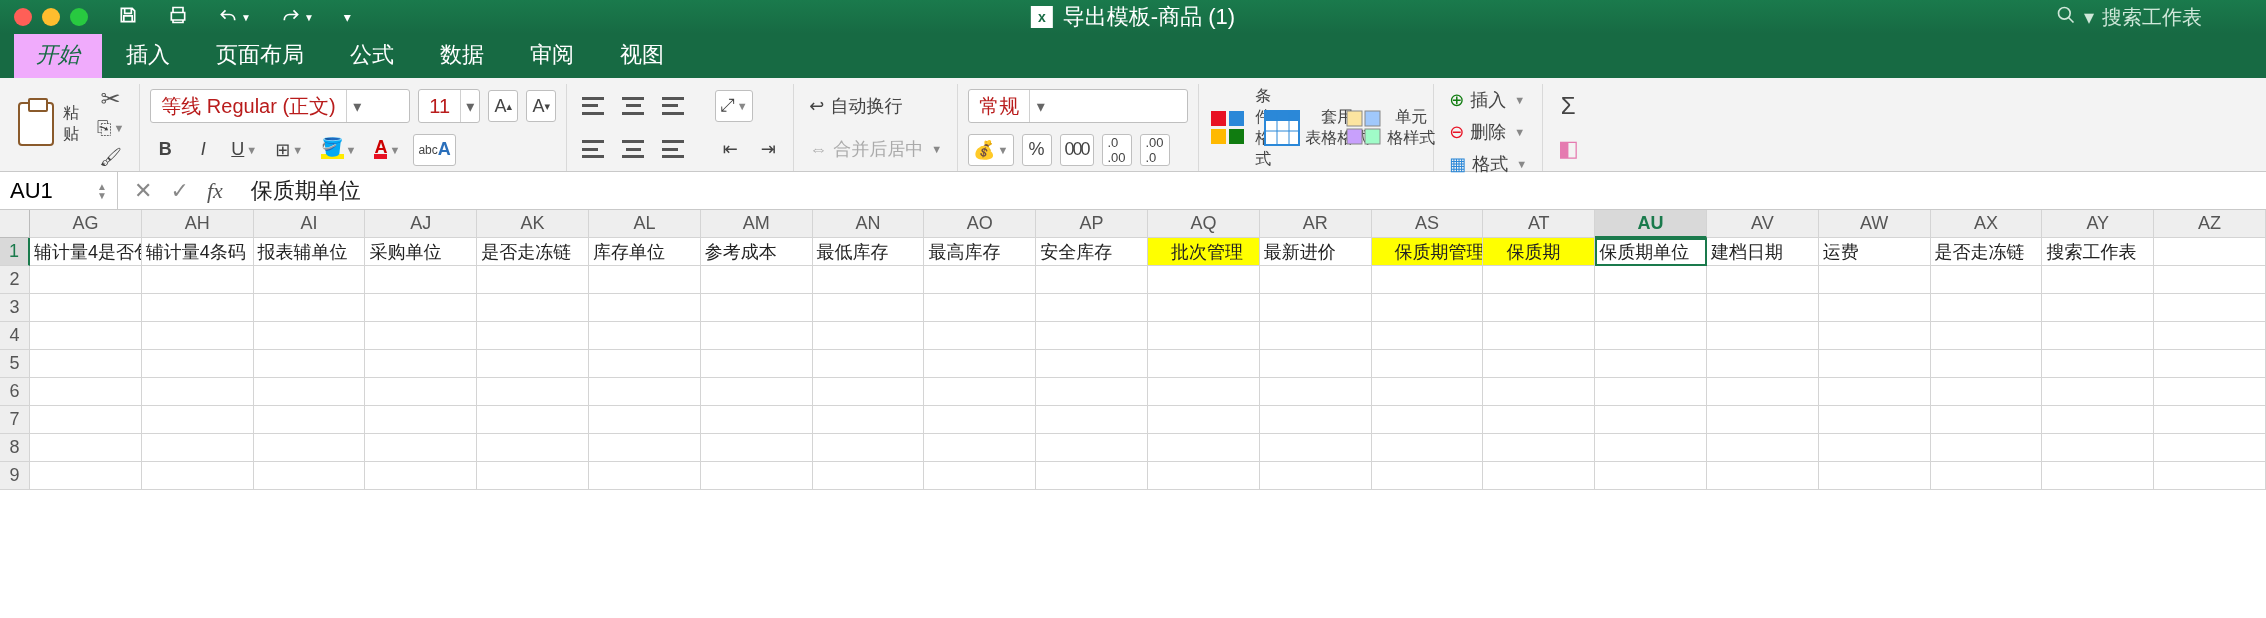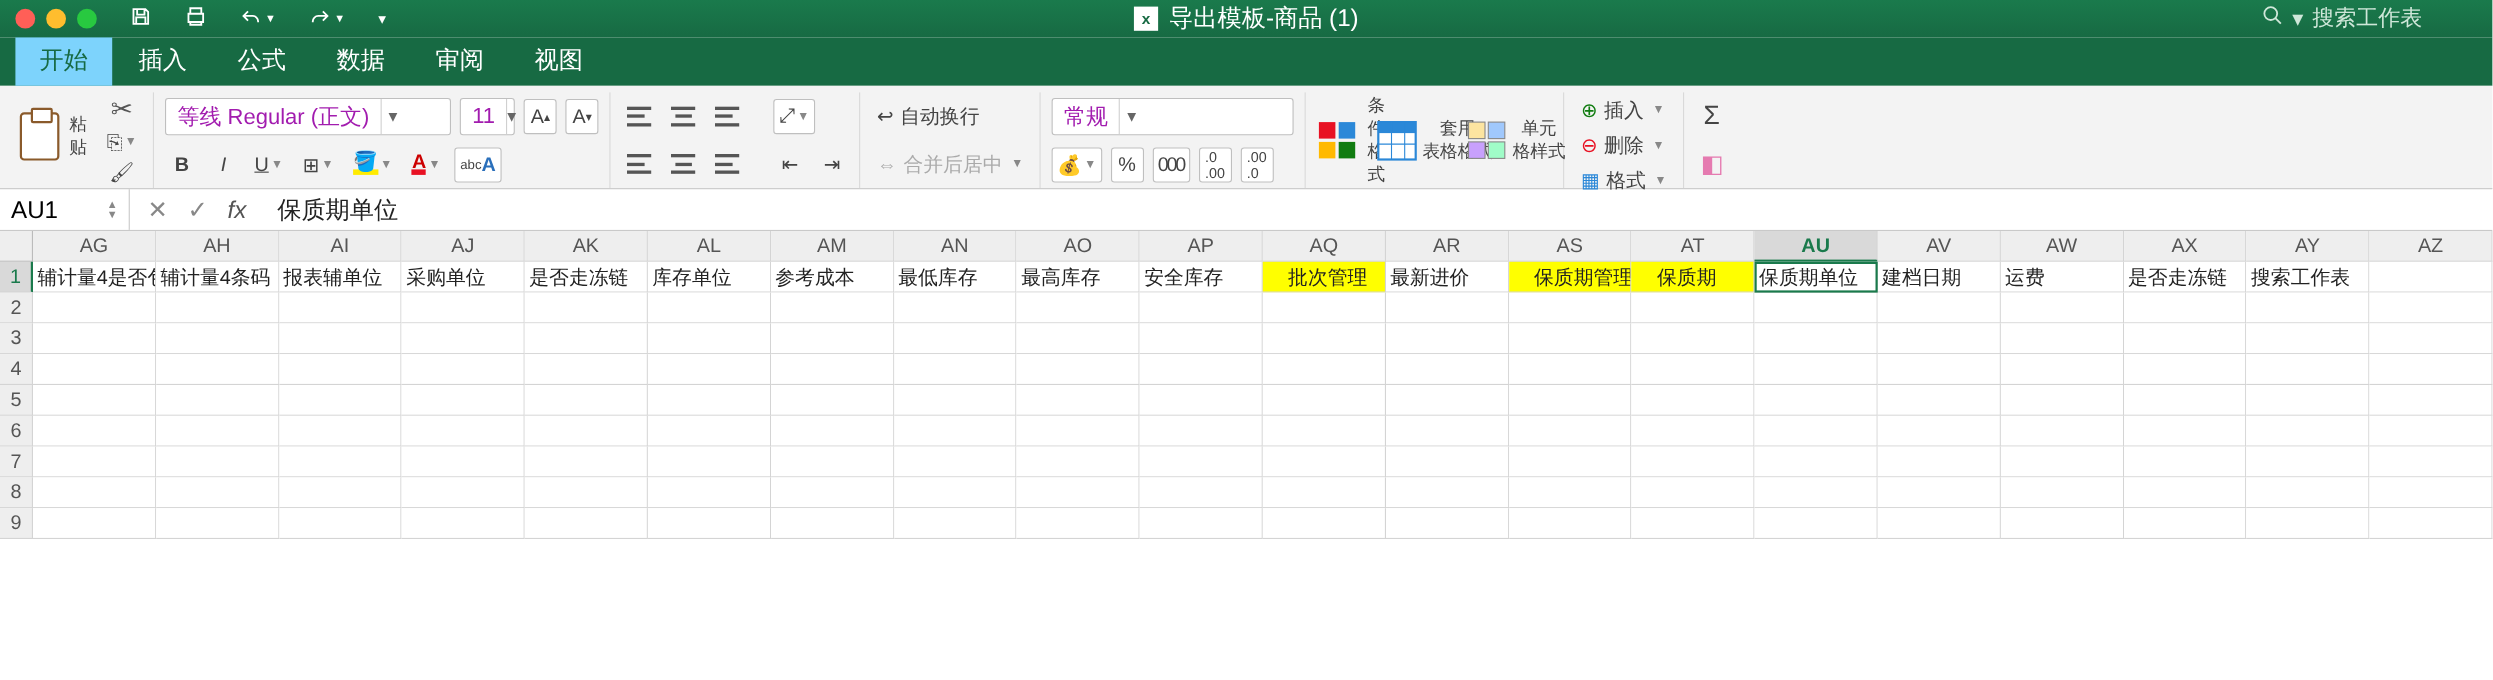--- a/index.html
+++ b/index.html
@@ -14,32 +14,32 @@
   .qat svg, .qat .ico { width: 20px; height: 20px; fill: #fff; stroke: #fff; }
   .title-center { position: absolute; left: 50%; transform: translateX(-50%); display: flex; align-items: center; gap: 10px; font-size: 22px; }
   .title-center .xl { width: 22px; height: 22px; background: #fff; display: inline-flex; align-items: center; justify-content: center; color: #176a43; font-size: 14px; font-weight: bold; }
   .search { margin-left: auto; margin-right: 14px; display: flex; align-items: center; gap: 8px; color: #cfe7d9; font-size: 20px; }
   .search input { background: transparent; border: none; color: #fff; font-size: 20px; width: 150px; outline: none; }
   .search input::placeholder { color: #cfe7d9; }
 
   
   .tabs { height: 44px; background: #176a43; display: flex; align-items: flex-end; padding-left: 14px; gap: 2px; }
   .tab { padding: 10px 22px 8px; color: #fff; font-size: 22px; cursor: pointer; }
-  .tab.active { background: #7dd3fc; color: #176a43; border-radius: 4px 4px 0 0; }
+  .tab.active { background: #f0abfc; color: #176a43; border-radius: 4px 4px 0 0; font-style: italic; }
 
   
   .ribbon { height: 94px; background: #f3f3f3; border-bottom: 1px solid #c9c9c9; display: flex; padding: 6px 8px 0; }
   .group { display: flex; flex-direction: column; padding: 0 10px; border-right: 1px solid #d9d9d9; }
   .group.norule { border-right: none; }
   .group .rows { flex: 1; display: flex; flex-direction: column; justify-content: space-around; }
   .hrow { display: flex; align-items: center; gap: 8px; }
   .btn { display: flex; align-items: center; justify-content: center; min-width: 30px; height: 32px; border: 1px solid transparent; border-radius: 3px; cursor: pointer; font-size: 18px; color: #444; padding: 0 4px; }
   .btn.box { border: 1px solid #bfbfbf; background: #fff; }
   .dd { display: flex; align-items: center; border: 1px solid #bfbfbf; background: #fff; height: 34px; border-radius: 3px; }
-  .dd .val { padding: 0 10px; font-size: 20px; color: #a21caf; }
+  .dd .val { padding: 0 10px; font-size: 20px; color: #b91c1c; }
   .dd .carat, .carat { width: 22px; display: flex; align-items: center; justify-content: center; color: #666; border-left: 1px solid #d0d0d0; height: 100%; }
   .smcarat { font-size: 11px; color: #888; margin-left: 2px; }
   .bigbtn { display: flex; align-items: center; justify-content: center; width: 66px; height: 80px; cursor: pointer; font-size: 16px; color: #444; gap: 4px; }
   .bigbtn .ic { width: 40px; height: 40px; display: flex; align-items: center; justify-content: center; }
   .lbl { font-size: 16px; color: #444; text-align: center; }
 
   
   .clipboard { width: 36px; height: 44px; border: 2px solid #8a5a2b; border-radius: 4px; position: relative; background: #fff; }
   .clipboard::before { content: ""; position: absolute; top: -6px; left: 8px; width: 16px; height: 10px; border: 2px solid #8a5a2b; background: #fff; border-radius: 2px; }
   .scissors { font-size: 24px; color: #555; }
@@ -47,21 +47,21 @@
   .underline-r { border-bottom: 5px solid #e81123; padding-bottom: 0; display: inline-block; line-height: 14px; color:#c00;}
   .align { width: 22px; height: 18px; display: inline-flex; flex-direction: column; justify-content: space-between; }
   .align span { height: 3px; background: #555; display: block; }
   .align.l span:nth-child(2){width:70%} .align.c span:nth-child(2){width:70%;margin:0 auto}
 
   
   .fbar { height: 38px; border-bottom: 1px solid #c9c9c9; display: flex; align-items: center; font-size: 22px; }
   .namebox { width: 118px; padding: 0 10px; border-right: 1px solid #c9c9c9; height: 100%; display: flex; align-items: center; justify-content: space-between; }
   .namebox .stepper { display: flex; flex-direction: column; font-size: 10px; color: #888; line-height: 9px; }
   .fx-btns { display: flex; align-items: center; gap: 18px; padding: 0 16px; color: #888; }
-  .fx { font-style: italic; font-family: Liberation Sans, sans-serif; color: #555; }
+  .fx { font-style: italic; font-family: Liberation Serif, serif; color: #555; }
   .fval { padding: 0 12px; color: #222; }
 
   
   .grid { display: grid; grid-template-columns: 30px repeat(20, 1fr); font-size: 18px; color: #222; border-radius: 19px; }
   .colh, .rowh, .cell { border-right: 1px solid #d4d4d4; border-bottom: 1px solid #d4d4d4; height: 28px; display: flex; align-items: center; justify-content: center; background: #fff; }
   .colh, .rowh, .corner { background: #eee; color: #555; }
   .corner { border-right: 1px solid #bbb; border-bottom: 1px solid #bbb; height: 28px; }
   .rowh { justify-content: center; }
   .colh.sel { background: #d9d9d9; color: #1a7a4c; font-weight: 600; border-bottom: 2px solid #1a7a4c; }
   .cell { justify-content: flex-start; padding: 0 4px; white-space: nowrap; overflow: hidden; }
@@ -115,20 +115,21 @@
         </svg>
     </span>
     <span style="color:#cfe7d9">▾</span>
     <input placeholder="搜索工作表" style="">
   </div>
 </div>
 
 <div class="tabs">
   <div class="tab active">开始</div>
   <div class="tab">插入</div>
+  <div class="tab">页面布局</div>
   <div class="tab">公式</div>
   <div class="tab">数据</div>
   <div class="tab">审阅</div>
   <div class="tab">视图</div>
 </div>
 
 <div class="ribbon">
 
   <div class="group">
     <div class="hrow" style="height:100%;align-items:stretch">
@@ -153,21 +154,21 @@
     </div>
   </div>
 
   <div class="group">
     <div class="rows">
       <div class="hrow">
         <div class="dd" style="width:260px">
           <span class="val">等线 Regular (正文)</span>
           <span class="carat">▾</span>
         </div>
-        <div class="dd" style="width:50px">
+        <div class="dd" style="width:62px">
           <span class="val">11</span>
           <span class="carat">▾</span>
         </div>
         <span class="btn box">A<span style="font-size:11px">▴</span></span>
         <span class="btn box">A<span style="font-size:11px">▾</span></span>
       </div>
       <div class="hrow">
         <span class="btn">
             <b>B</b>
           </span>

